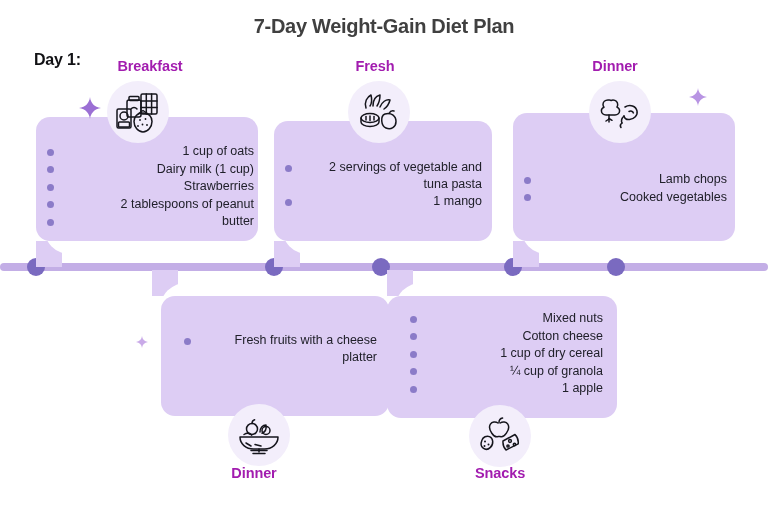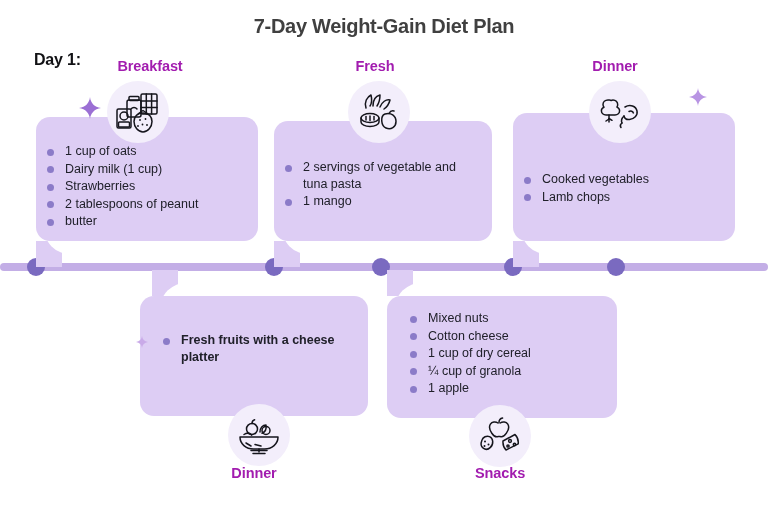--- a/index.html
+++ b/index.html
@@ -38,20 +38,21 @@
     position: absolute; top: 258px;
     width: 18px; height: 18px; border-radius: 50%;
     background: #7a6ac0;
   }
 
   
   .card {
     position: absolute;
     background: #ddcdf4;
     border-radius: 14px;
+    text-align: right;
   }
   
   .tail {
     position: absolute;
     width: 26px; height: 26px;
     background: #ddcdf4;
     overflow: hidden;
   }
   .tail::after {
     content: "";
@@ -192,43 +193,43 @@
 
       <path d="M32 28c6-2 11 2 11 7.5S38 44 33 42s-6-12-1-14z"></path>
       <path d="M36 27.5c1-2 3-3 5-2.5"></path>
     </svg>
   </div>
 
   <div class="meal-heading" style="left:535px; top:58px; width:160px;">Dinner</div>
 
   <div class="card" style="left:513px; top:113px; width:222px; height:128px;">
     <ul class="card-list" style="left:8px; top:58px; width:206px;">
+      <li>Lamb chops</li>
       <li>Cooked vegetables</li>
-      <li>Lamb chops</li>
     </ul>
   </div>
   <div class="tail down" style="left:513px; top:241px;"></div>
 
   <div class="icon-bubble" style="left:589px; top:81px;">
     <svg width="52" height="52" viewBox="0 0 52 52" fill="none" stroke="#15151c" stroke-width="1.5" stroke-linecap="round" stroke-linejoin="round">
 
       <path d="M14 14c-3 0-5 2-5 4.5 0 1 .4 2 1 2.7-1.6.6-2.6 2-2.6 3.6 0 2.3 2 4.2 4.6 4.2h9c2.6 0 4.6-1.9 4.6-4.2 0-1.7-1.1-3.1-2.7-3.7.5-.7.8-1.5.8-2.4C23.7 16 21.6 14 19 14c-.7 0-1.4.2-2 .5C16.3 13.6 15.2 14 14 14z"></path>
       <path d="M15 29v7"></path>
         <path d="M15 33l-3 2"></path>
         <path d="M15 32.5l3 1.8"></path>
 
       <path d="M31 21c5-3 11-1 12 4 1 4.5-3 8-7.5 8.5-3 .3-5-1-5.5-3.5"></path>
       <path d="M30 30c-2 2-3 5-2 7"></path>
       <path d="M28 37c-1.5 1-2 3-1 4.5"></path>
       <path d="M35 25.5c1.8-1 3.8-.3 4.4 1.4"></path>
     </svg>
   </div>
 
   <div class="tail up" style="left:152px; top:270px;"></div>
-  <div class="card" style="left:140px; top:296px; width:228px; height:120px;font-weight:bold;">
+  <div class="card" style="left:161px; top:296px; width:228px; height:120px;">
     <ul class="card-list" style="left:20px; top:36px; width:196px;">
       <li>Fresh fruits with a cheese platter</li>
     </ul>
   </div>
 
   <div class="icon-bubble" style="left:228px; top:404px;">
     <svg width="52" height="52" viewBox="0 0 52 52" fill="none" stroke="#15151c" stroke-width="1.5" stroke-linecap="round" stroke-linejoin="round">
 
       <circle cx="19" cy="20" r="5.5"></circle>
       <path d="M19 14.5c0-2 1-3.3 2.6-3.8"></path>

